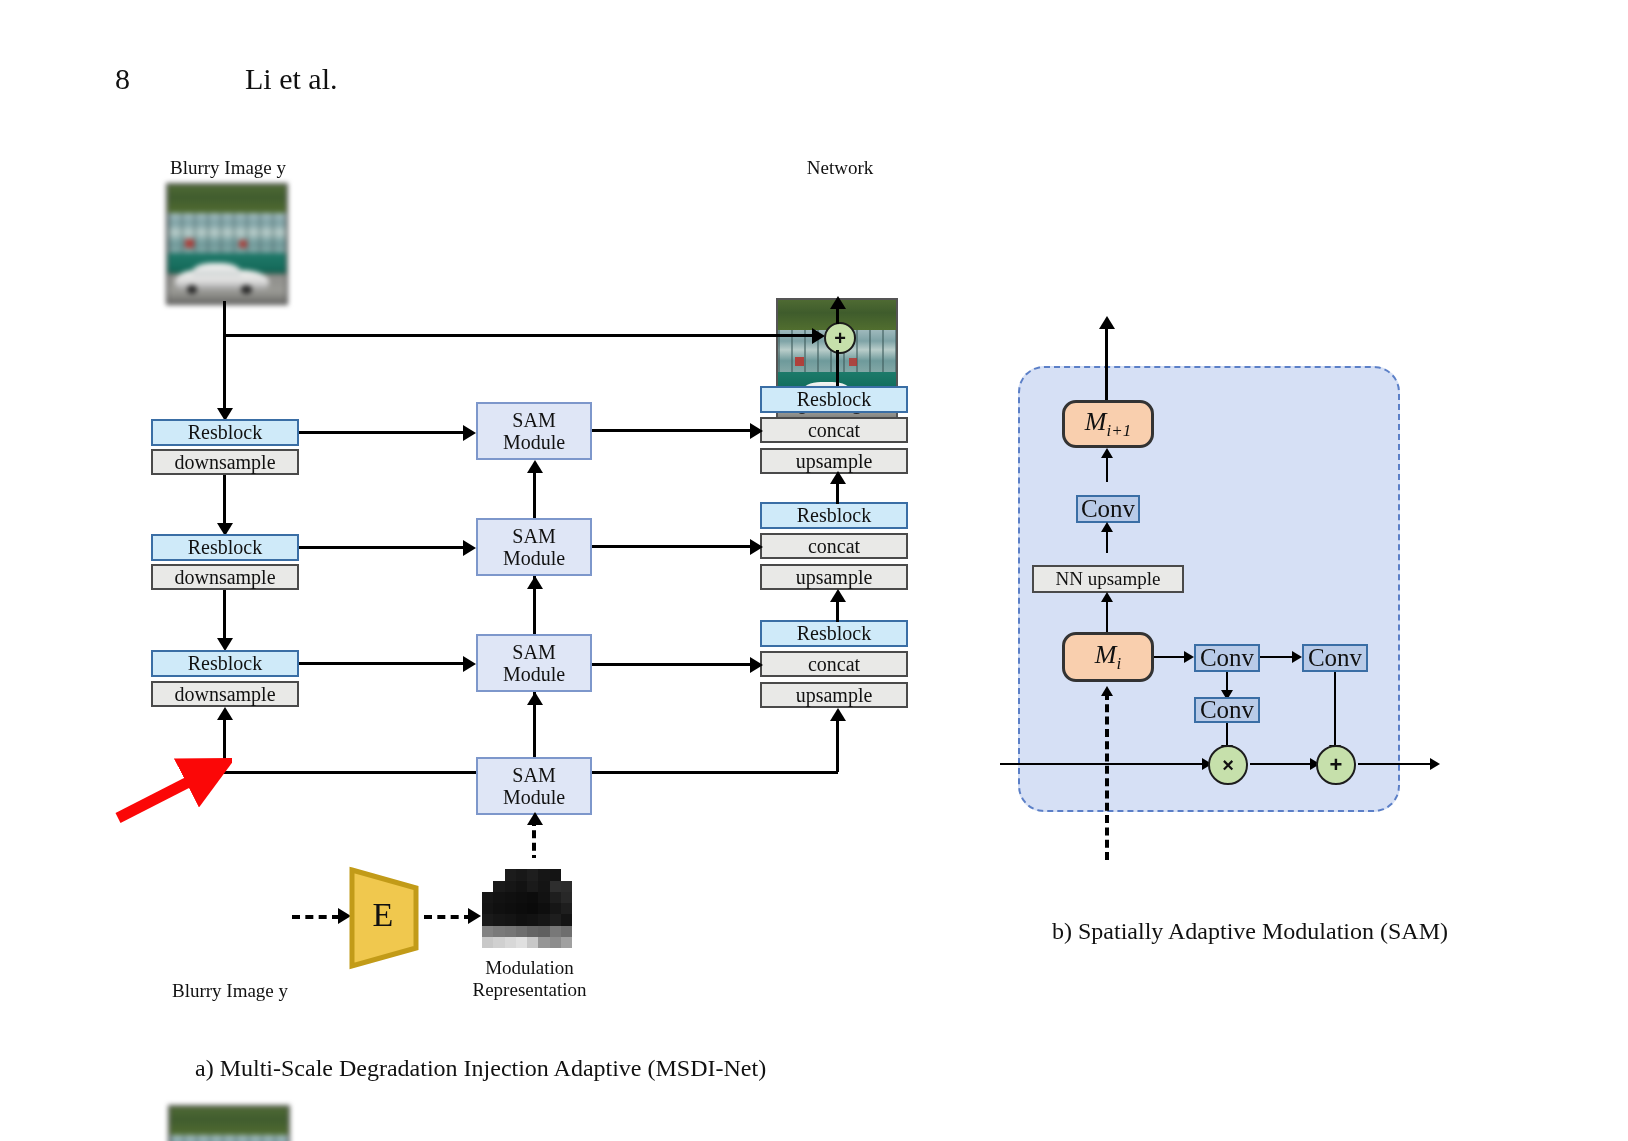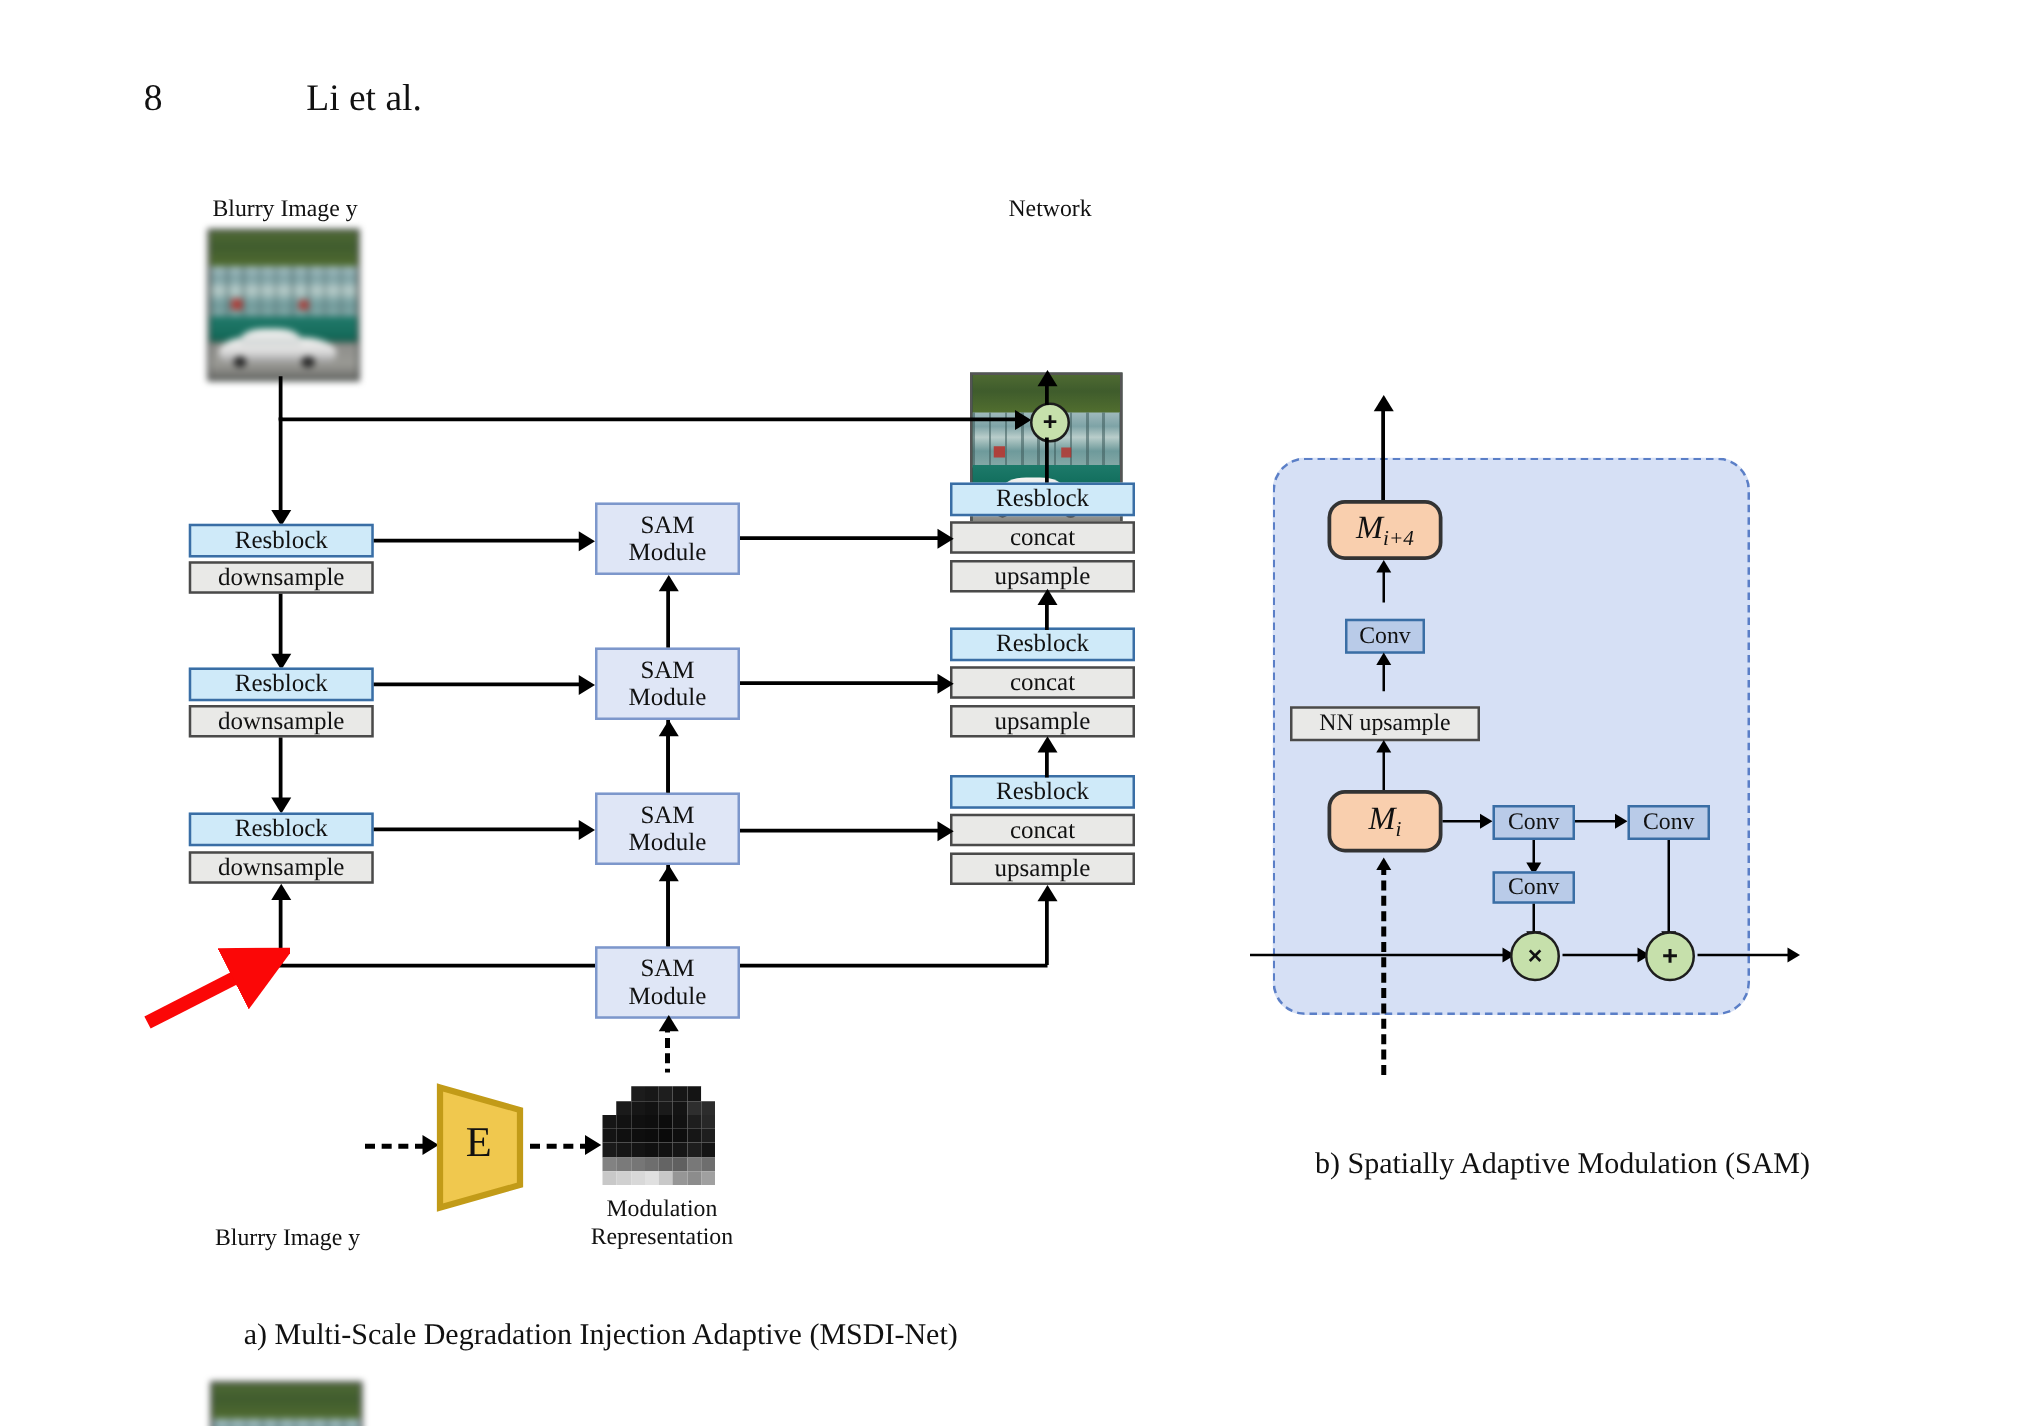--- a/index.html
+++ b/index.html
@@ -14,21 +14,21 @@
 
   
   .lbl{font-size:19px;line-height:22px;text-align:center;white-space:pre-line;}
 
   
   .box{box-sizing:border-box;display:flex;align-items:center;justify-content:center;
        text-align:center;line-height:1.05;}
   .res{background:#cfeaf9;border:2px solid #3a6ea5;font-size:20px;}
   .gray{background:#e9e9e7;border:2px solid #4a4a4a;font-size:20px;}
   .sam{background:#dfe6f6;border:2px solid #7d97cb;font-size:20px;line-height:1.12;}
-  .convb{background:#b9cbe8;border:2px solid #3a6ea5;font-size:19px;}
+  .convb{background:#b9cbe8;border:2px solid #3a6ea5;font-size:25px;}
   .mbox{background:#f9cfae;border:3px solid #333;border-radius:14px;font-size:26px;font-style:italic;}
 
   
   .hline{background:#000;height:3px;}
   .vline{background:#000;width:3px;}
   .hline-thin{background:#000;height:2px;}
   .vline-thin{background:#000;width:2px;}
 
   .arrow-r,.arrow-l,.arrow-u,.arrow-d{width:0;height:0;}
   .arrow-r{border-top:8px solid transparent;border-bottom:8px solid transparent;border-left:13px solid #000;}
@@ -306,21 +306,21 @@
 
 <div class="abs caption" style="left:195px;top:1055px;width:720px;">a)  Multi-Scale Degradation Injection Adaptive (MSDI-Net)</div>
 
 <div id="sam-panel" style="left:1018px;top:366px;width:378px;height:442px;"></div>
 
 <div class="abs vline" style="left:1105px;top:322px;height:78px;"></div>
 <div class="abs arrow-u" style="left:1099px;top:316px;"></div>
 
 <div class="abs box mbox" style="left:1062px;top:400px;width:92px;height:48px;">
   <span style="font-style:italic;font-size:26px;">
-    <span>M</span><sub style="font-size:17px;">i+4</sub>
+    <span>M</span><sub style="font-size:17px;">i+1</sub>
   </span>
 </div>
 
 <div class="abs vline-thin" style="left:1106px;top:452px;height:30px;"></div>
 <div class="abs arrow-u-sm" style="left:1101px;top:448px;"></div>
 
 <div class="abs box convb" style="left:1076px;top:495px;width:64px;height:28px;">Conv</div>
 
 <div class="abs vline-thin" style="left:1106px;top:526px;height:27px;"></div>
 <div class="abs arrow-u-sm" style="left:1101px;top:522px;"></div>

